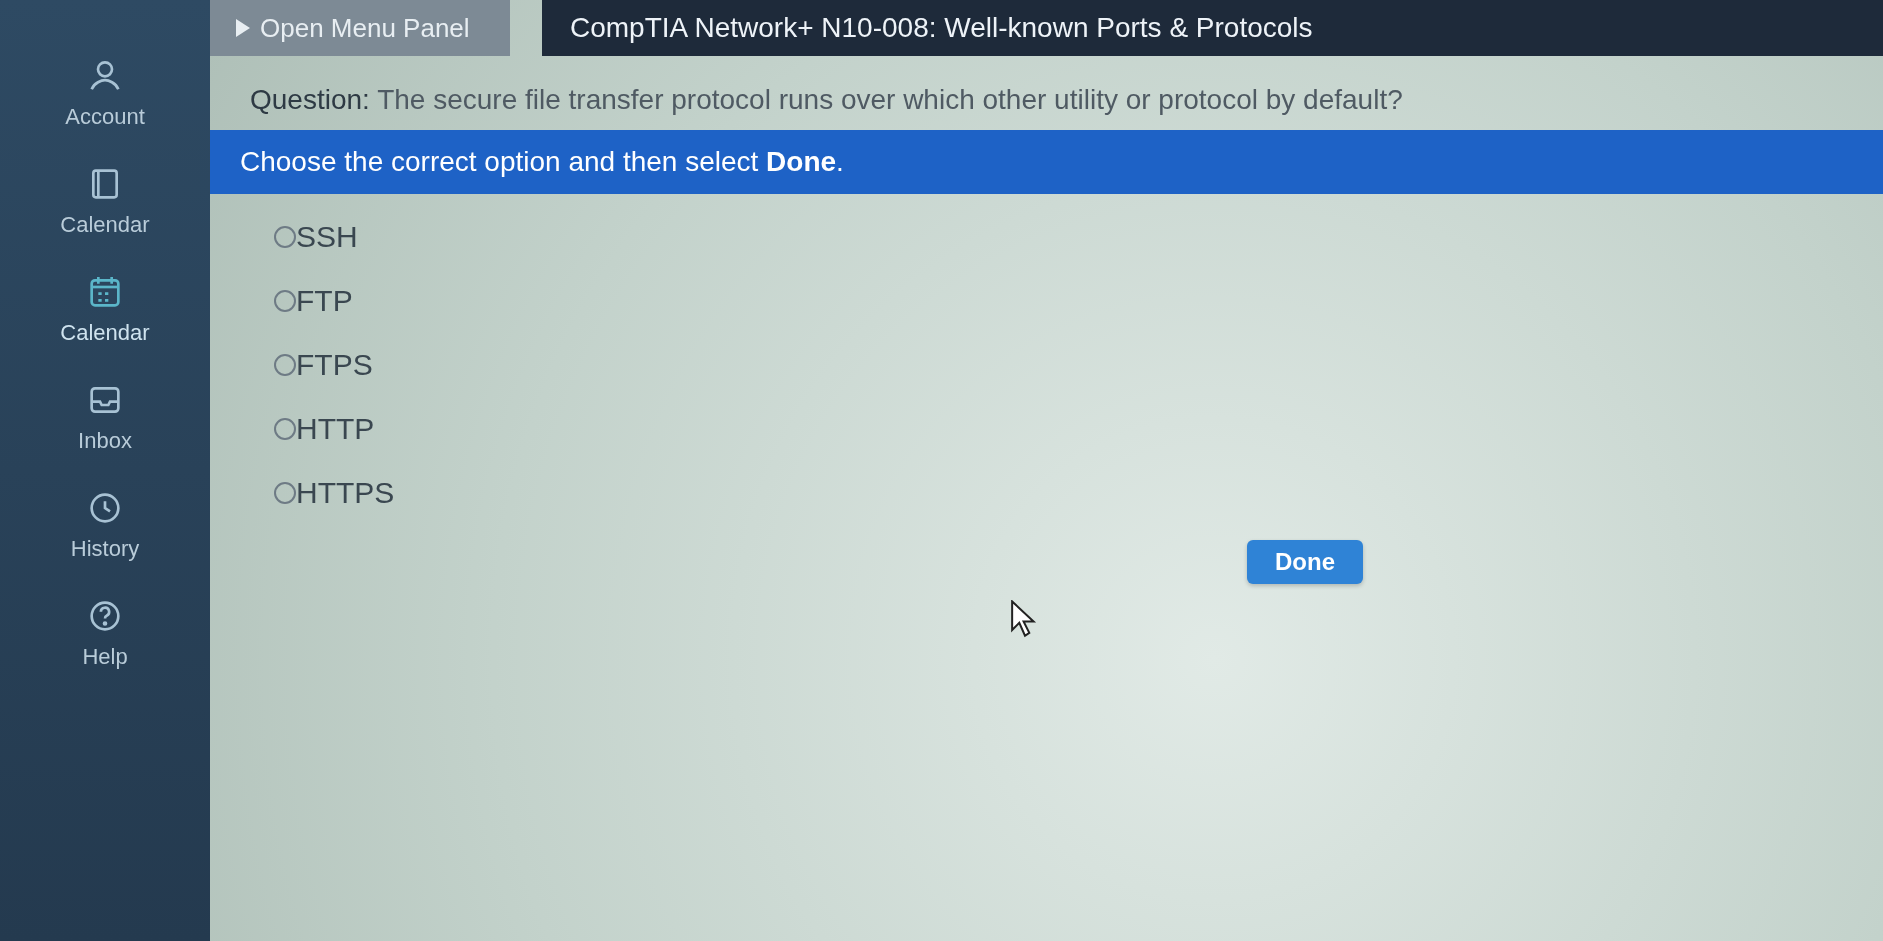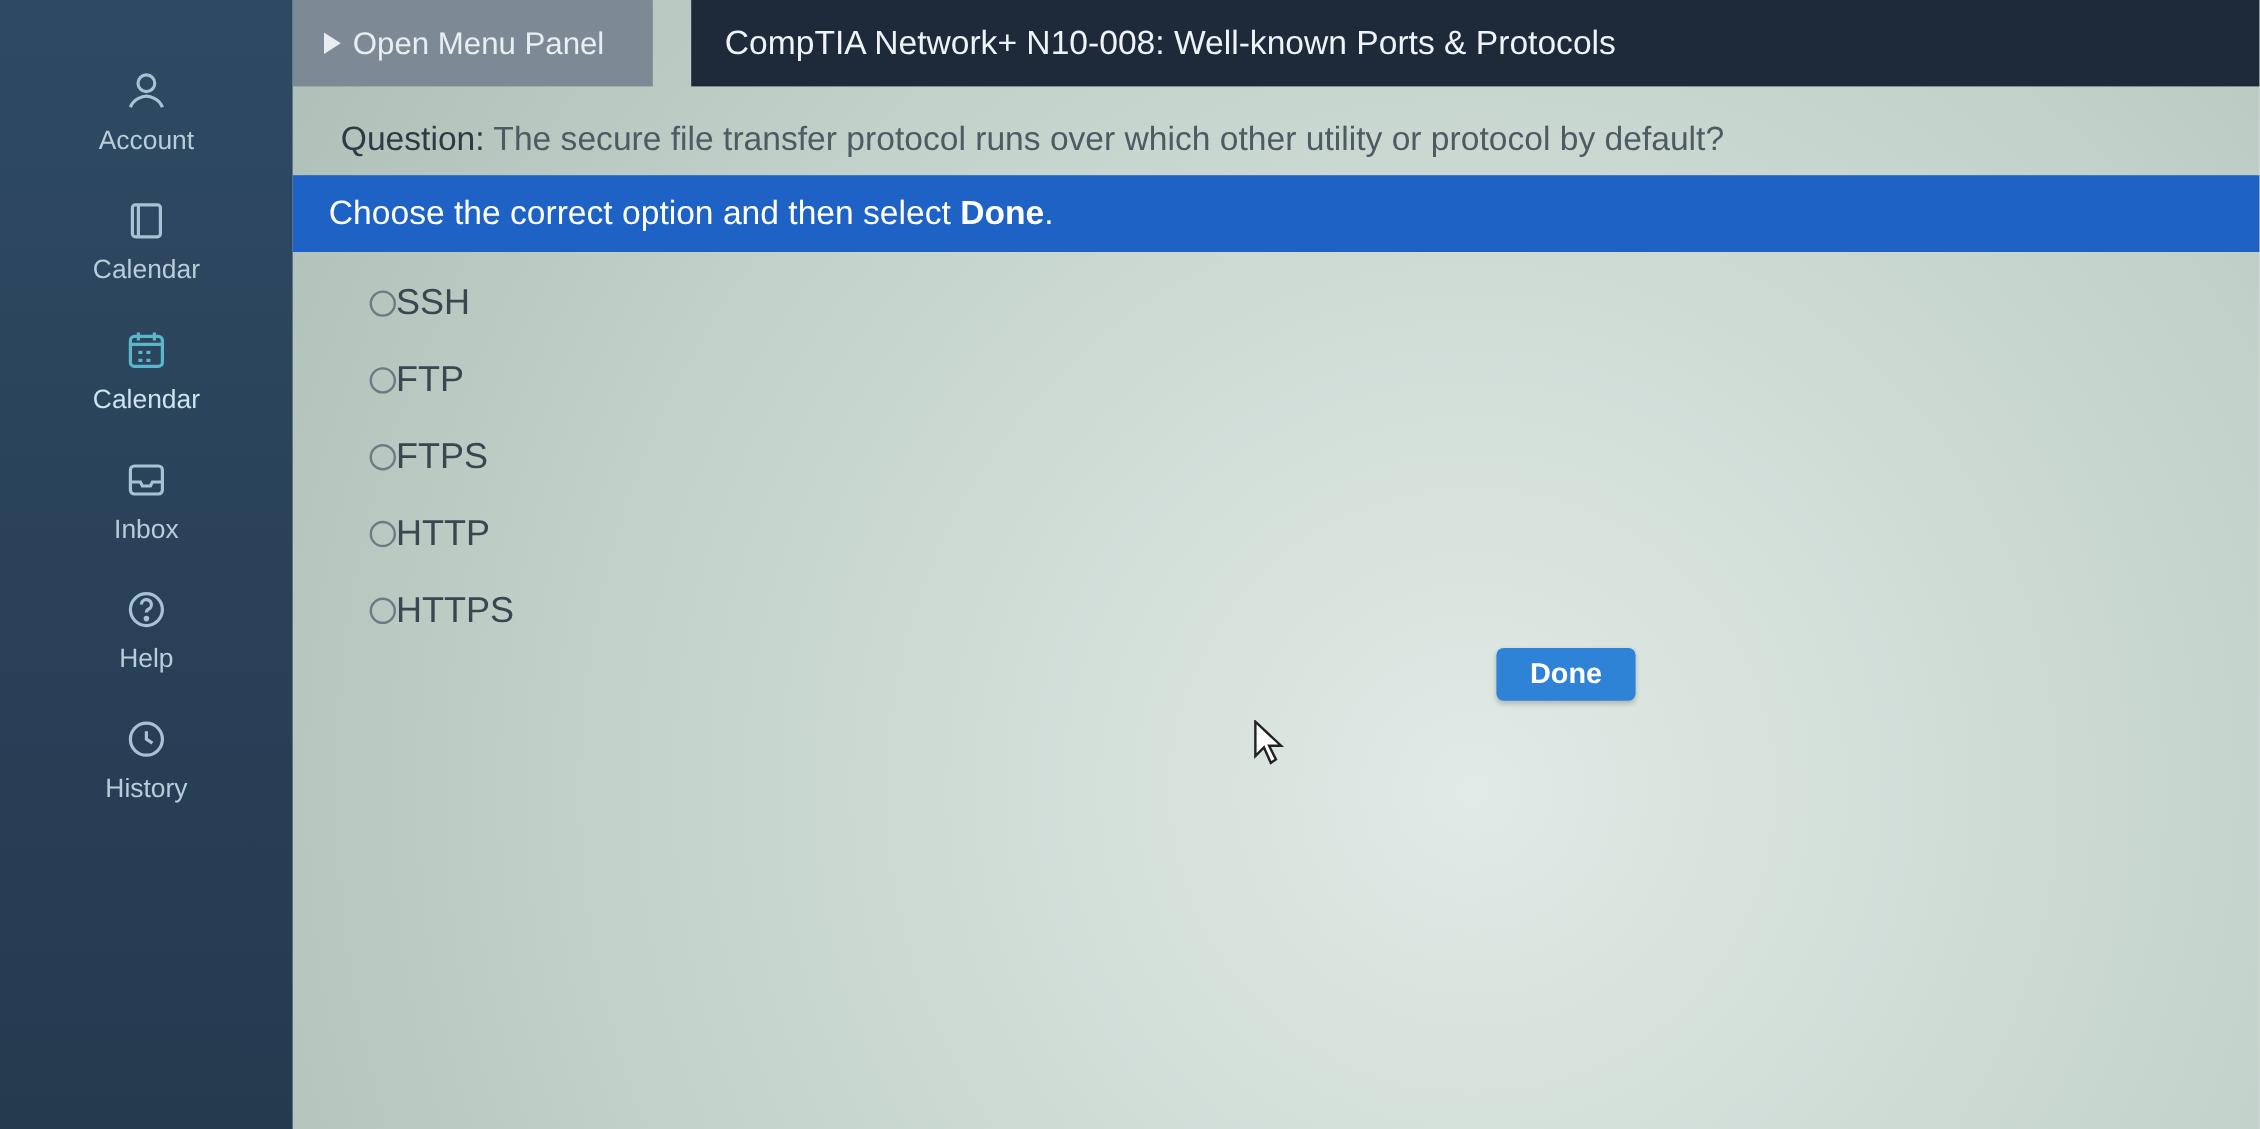--- a/index.html
+++ b/index.html
@@ -1,21 +1,21 @@
 <!DOCTYPE html>
 <html><head>
 <meta charset="utf-8">
 <style>
   * { box-sizing: border-box; margin: 0; padding: 0; }
   html, body { width: 1883px; height: 941px; font-family: "Helvetica Neue", Arial, sans-serif; overflow: hidden; }
   body { display: flex; background: #d6e0dc; }
 
   
   .sidebar {
-    width: 244px;
+    width: 210px;
     height: 100%;
     background: linear-gradient(180deg, #2e4a63 0%, #243a4f 100%);
     display: flex;
     flex-direction: column;
     align-items: center;
     padding-top: 40px;
     color: #b9ccd9;
   }
   .sidebar-item {
     display: flex;
@@ -44,21 +44,21 @@
     flex: 1;
     height: 100%;
     background: radial-gradient(circle at 60% 70%, #e1eae6 0%, #c3d2cb 60%, #aebfb7 100%);
     display: flex;
     flex-direction: column;
     position: relative;
   }
   .topbar {
     display: flex;
     align-items: stretch;
-    height: 72px;
+    height: 56px;
     width: 100%;
   }
   .menu-panel-btn {
     background: #7d8a95;
     color: #e8eef2;
     display: flex;
     align-items: center;
     padding: 0 26px;
     font-size: 26px;
     font-weight: 500;
@@ -188,35 +188,35 @@
           <path d="M4 13h5l1 2h4l1-2h5"></path>
       </svg>
     </span>
     <span class="label">Inbox</span>
   </div>
 
   <div class="sidebar-item">
     <span class="icon">
       <svg viewBox="0 0 24 24" width="40" height="40" fill="none" stroke="currentColor" stroke-width="1.6">
         <circle cx="12" cy="12" r="8"></circle>
+          <path d="M12 8v4l3 2"></path>
+      </svg>
+    </span>
+    <span class="label">History</span>
+  </div>
+
+  <div class="sidebar-item">
+    <span class="icon">
+      <svg viewBox="0 0 24 24" width="40" height="40" fill="none" stroke="currentColor" stroke-width="1.6">
+        <circle cx="12" cy="12" r="8"></circle>
           <path d="M9.5 9.5a2.5 2.5 0 1 1 3.5 2.3c-.8.4-1 1-1 1.7"></path>
           <circle cx="12" cy="16.5" r="0.6" fill="currentColor"></circle>
       </svg>
     </span>
     <span class="label">Help</span>
-  </div>
-
-  <div class="sidebar-item">
-    <span class="icon">
-      <svg viewBox="0 0 24 24" width="40" height="40" fill="none" stroke="currentColor" stroke-width="1.6">
-        <circle cx="12" cy="12" r="8"></circle>
-          <path d="M12 8v4l3 2"></path>
-      </svg>
-    </span>
-    <span class="label">History</span>
   </div>
 
 </nav>
 
 <main class="main">
 
   <div class="topbar">
     <div class="menu-panel-btn">
       <span class="tri"></span>
       <span>Open Menu Panel</span>

